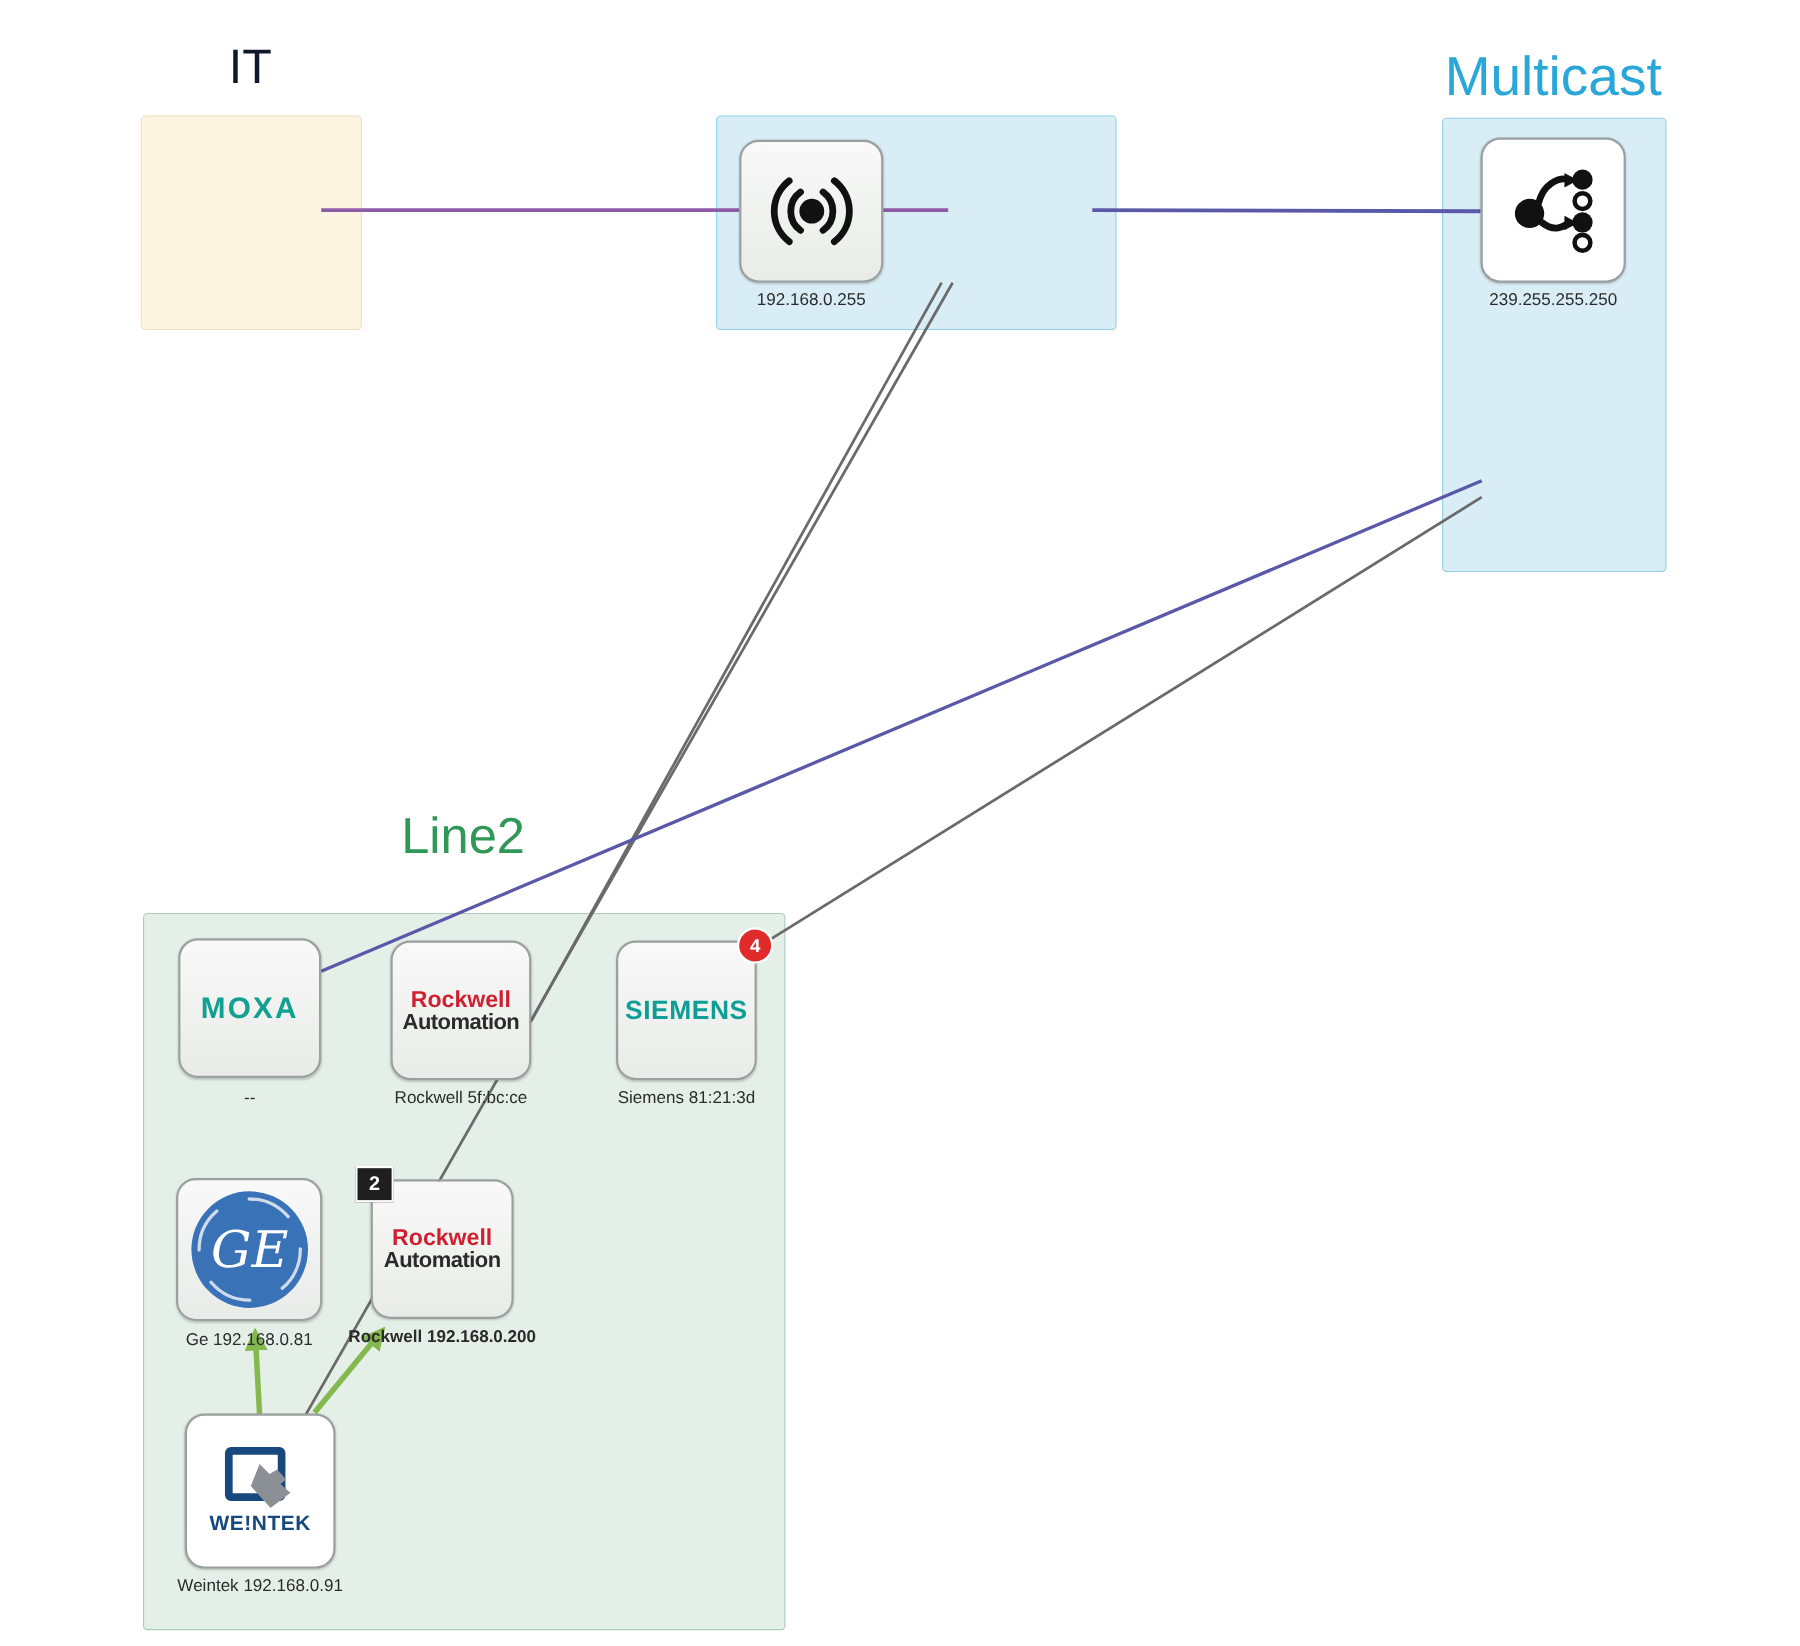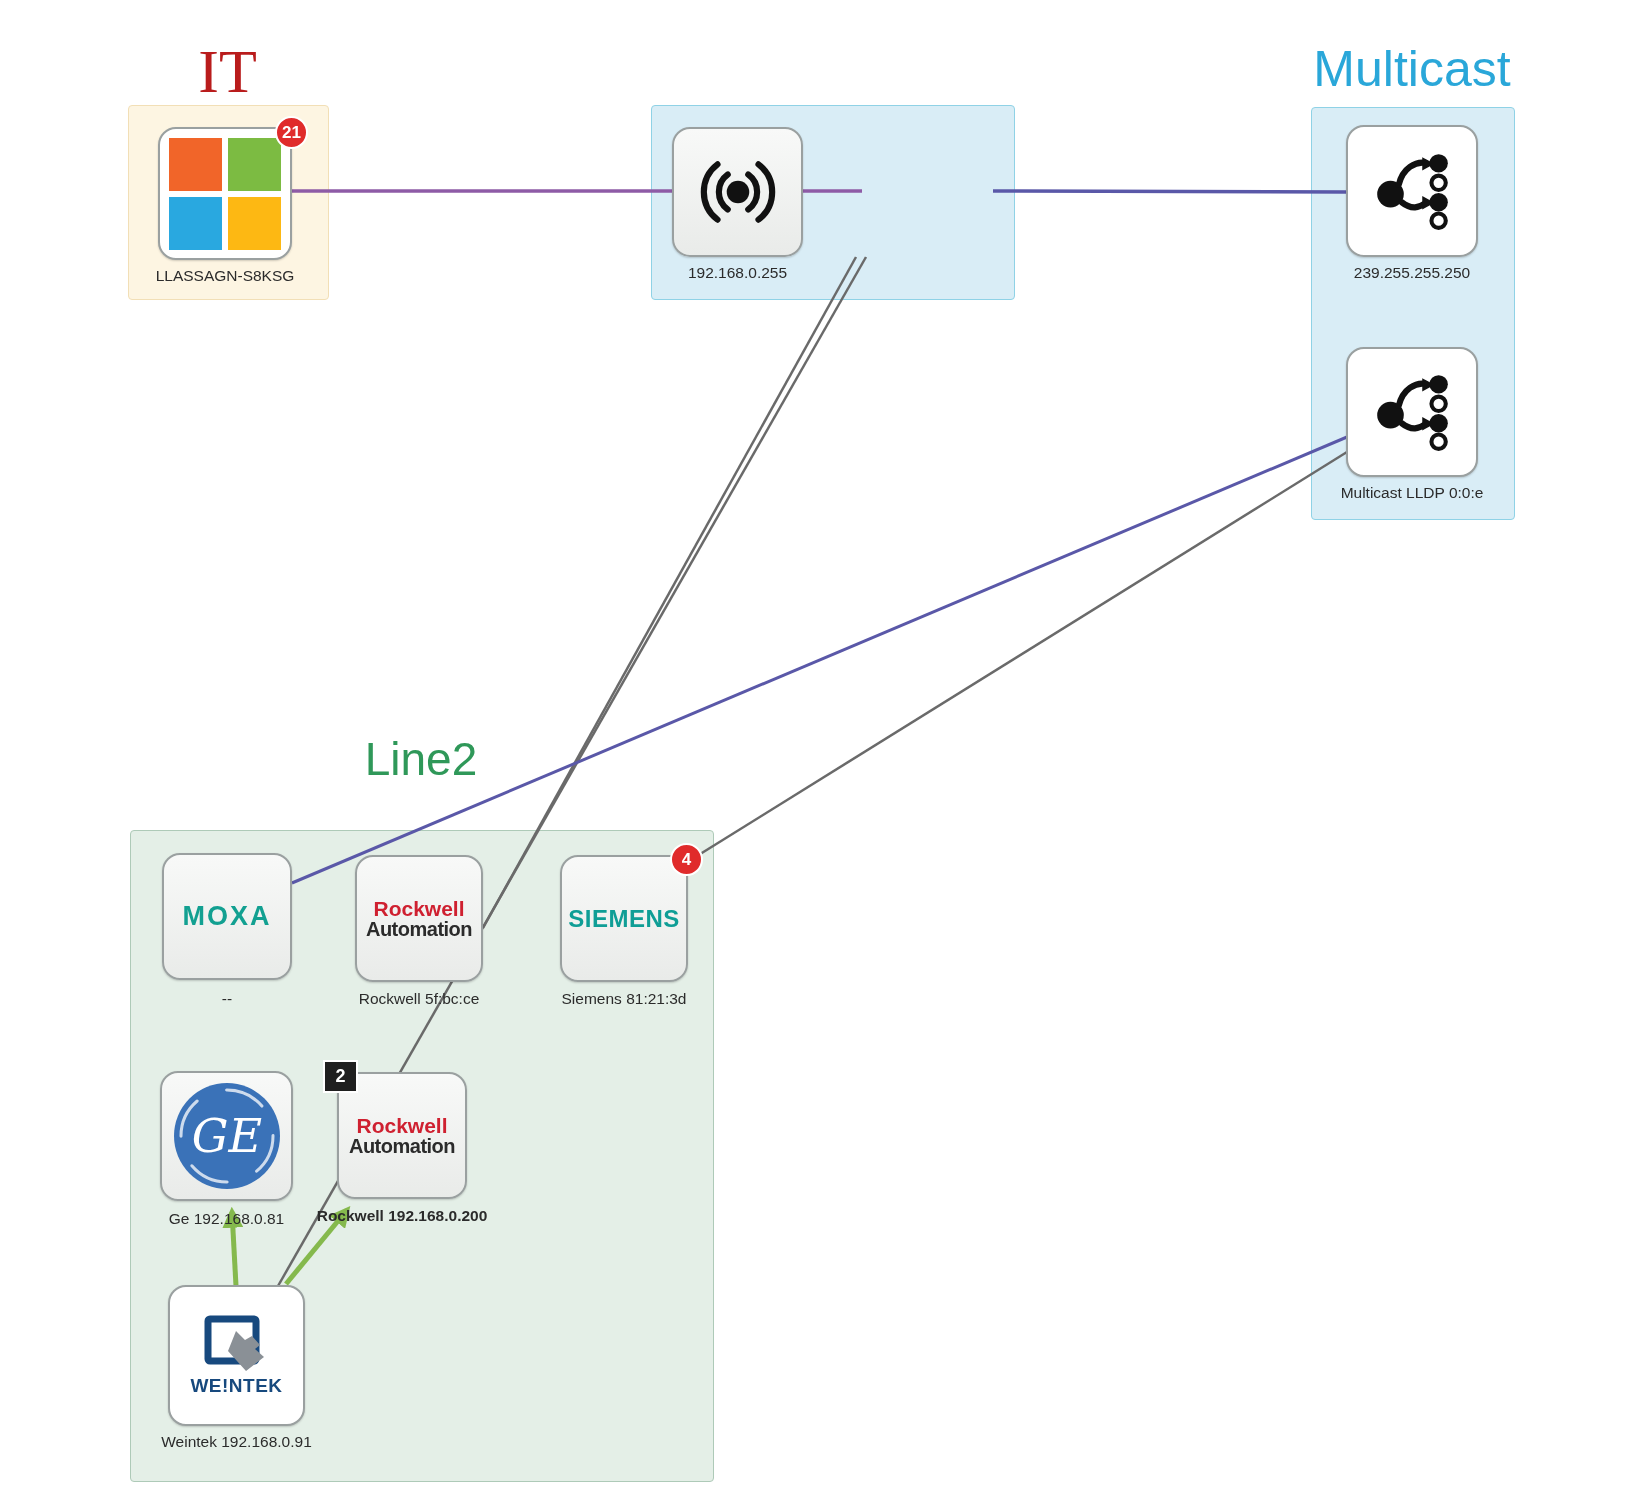--- a/index.html
+++ b/index.html
@@ -3,21 +3,21 @@
 <meta charset="utf-8">
 <style>
   html,body{margin:0;padding:0;background:#ffffff;}
   .canvas{position:relative;width:1636px;height:1496px;background:#ffffff;
           font-family:"Liberation Sans",sans-serif;overflow:hidden;}
   .group{position:absolute;border-radius:4px;z-index:1;}
   .group-it{background:#fdf5e2;border:1px solid #f2dfb6;}
   .group-blue{background:#d9edf6;border:1px solid #8fd2e6;}
   .group-green{background:#e4efe7;border:1px solid #aecab8;}
   .group-label{position:absolute;z-index:2;text-align:center;font-weight:400;white-space:nowrap;}
-  .gl-it{color:#b91c1c;font-size:62px;font-family:Liberation Serif, serif;}
+  .gl-it{color:#0f172a;font-size:44px;}
   .gl-blue{color:#2aa7d9;font-size:50px;}
   .gl-green{color:#2f9859;font-size:46px;}
   .edges{position:absolute;left:0;top:0;z-index:2;pointer-events:none;}
   .node-wrap{position:absolute;z-index:3;}
   .node{position:absolute;left:0;top:0;width:100%;background:linear-gradient(#f8f9f8,#e9ebe9);
         border:2px solid #9aa0a0;border-radius:18px;box-shadow:0 1px 2px rgba(0,0,0,.18);
         display:flex;flex-direction:column;align-items:center;justify-content:center;box-sizing:border-box;}
   .node-label{position:absolute;left:50%;transform:translateX(-50%);font-size:15.5px;
               color:#2b2b2b;white-space:nowrap;text-align:center;}
   .badge-red{position:absolute;width:33px;height:33px;border-radius:50%;background:#e02b2b;
@@ -58,32 +58,20 @@
     <line x1="292" y1="883" x2="1347" y2="437" stroke="#5a58a8" stroke-width="3"></line>
     <line x1="697" y1="856" x2="1347" y2="452" stroke="#6a6a6a" stroke-width="2.5"></line>
     <line x1="236" y1="1286" x2="232" y2="1212" stroke="#85b94d" stroke-width="5" marker-end="url(#greenArrow)"></line>
     <line x1="286" y1="1284" x2="347" y2="1210" stroke="#85b94d" stroke-width="5" marker-end="url(#greenArrow)"></line>
   </svg>
 
   <div class="group-label gl-it" style="left:128px;top:36px;width:199px;">IT</div>
   <div class="group-label gl-blue" style="left:1311px;top:40px;width:202px;">Multicast</div>
   <div class="group-label gl-green" style="left:130px;top:732px;width:582px;">Line2</div>
 
-  <div class="node-wrap" style="left:158px;top:127px;width:134px;height:133px;">
-    <div class="node" style="height:133px;background:#ffffff;">
-      <div class="ms-grid">
-        <div class="ms-sq" style="background:#f16529;"></div>
-        <div class="ms-sq" style="background:#7cbb42;"></div>
-        <div class="ms-sq" style="background:#29a8e0;"></div>
-        <div class="ms-sq" style="background:#fdb813;"></div>
-      </div>
-    </div>
-    <div class="badge-red" style="left:117px;top:-11px;">21</div>
-    <div class="node-label" style="top:140px;">LLASSAGN-S8KSG</div>
-  </div>
 
   <div class="node-wrap" style="left:672px;top:127px;width:131px;height:130px;">
     <div class="node" style="height:130px;">
       <svg width="82" height="82" viewBox="0 0 80 80">
         <circle cx="40" cy="40" r="11" fill="#111"></circle>
         <path d="M30 23 A21 21 0 0 0 30 57" stroke="#111" stroke-width="6" fill="none" stroke-linecap="round"></path>
         <path d="M20 13 A34 34 0 0 0 20 67" stroke="#111" stroke-width="6" fill="none" stroke-linecap="round"></path>
         <path d="M50 23 A21 21 0 0 1 50 57" stroke="#111" stroke-width="6" fill="none" stroke-linecap="round"></path>
         <path d="M60 13 A34 34 0 0 1 60 67" stroke="#111" stroke-width="6" fill="none" stroke-linecap="round"></path>
       </svg>
@@ -102,36 +90,20 @@
         <path d="M52 47 L64 53.5 L52 60 Z" fill="#111"></path>
         <circle cx="68" cy="15" r="9" fill="#111"></circle>
         <circle cx="68" cy="34" r="7" fill="none" stroke="#111" stroke-width="4"></circle>
         <circle cx="68" cy="53" r="9" fill="#111"></circle>
         <circle cx="68" cy="71" r="7" fill="none" stroke="#111" stroke-width="4"></circle>
       </svg>
     </div>
     <div class="node-label" style="top:139px;">239.255.255.250</div>
   </div>
 
-  <div class="node-wrap" style="left:1346px;top:347px;width:132px;height:130px;">
-    <div class="node" style="height:130px;background:#ffffff;">
-      <svg width="86" height="86" viewBox="0 0 84 84">
-        <circle cx="21" cy="45" r="13" fill="#111"></circle>
-        <path d="M29 36 C33 19 46 13 55 14.5" stroke="#111" stroke-width="6" fill="none" stroke-linecap="round"></path>
-        <path d="M32 53 C42 61 49 58 55 54" stroke="#111" stroke-width="6" fill="none" stroke-linecap="round"></path>
-        <path d="M52 9 L64 15.5 L52 22 Z" fill="#111"></path>
-        <path d="M52 47 L64 53.5 L52 60 Z" fill="#111"></path>
-        <circle cx="68" cy="15" r="9" fill="#111"></circle>
-        <circle cx="68" cy="34" r="7" fill="none" stroke="#111" stroke-width="4"></circle>
-        <circle cx="68" cy="53" r="9" fill="#111"></circle>
-        <circle cx="68" cy="71" r="7" fill="none" stroke="#111" stroke-width="4"></circle>
-      </svg>
-    </div>
-    <div class="node-label" style="top:137px;">Multicast LLDP 0:0:e</div>
-  </div>
 
   <div class="node-wrap" style="left:162px;top:853px;width:130px;height:127px;">
     <div class="node" style="height:127px;">
       <div class="moxa-text">MOXA</div>
     </div>
     <div class="node-label" style="top:137px;">--</div>
   </div>
 
   <div class="node-wrap" style="left:355px;top:855px;width:128px;height:127px;">
     <div class="node" style="height:127px;">

